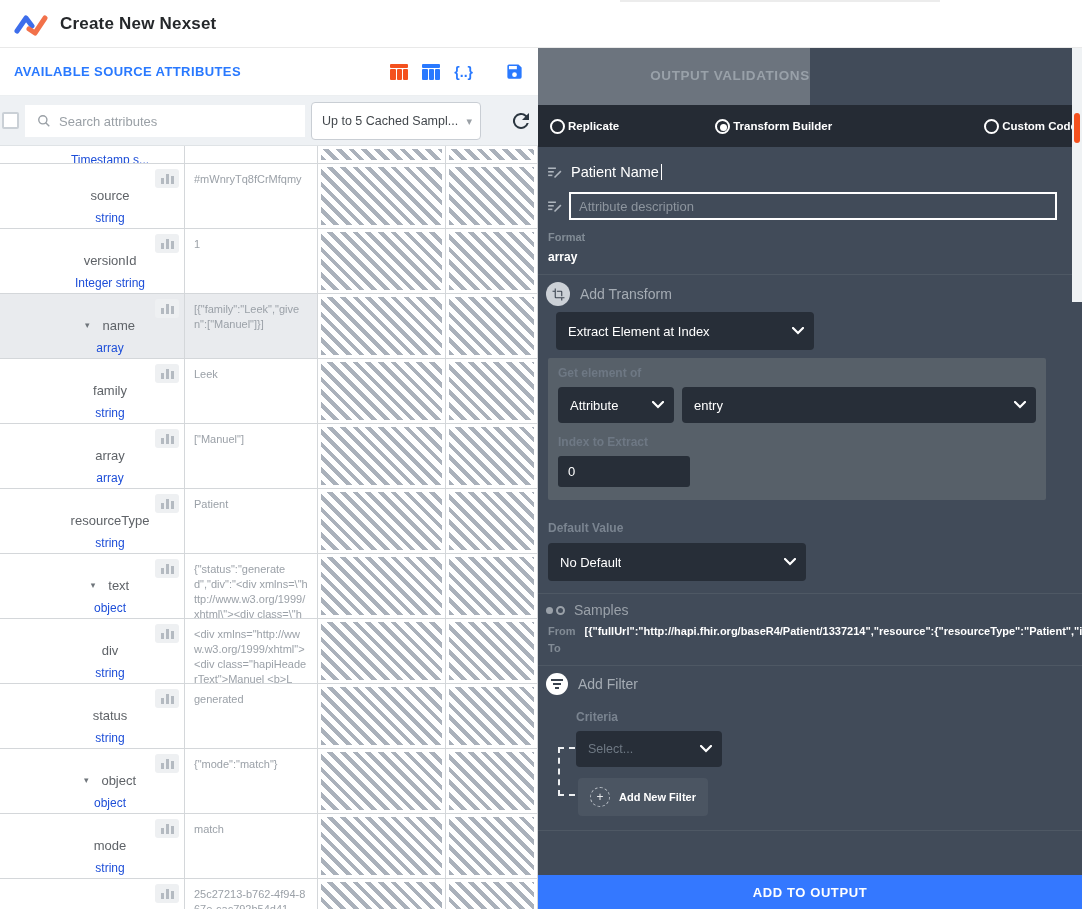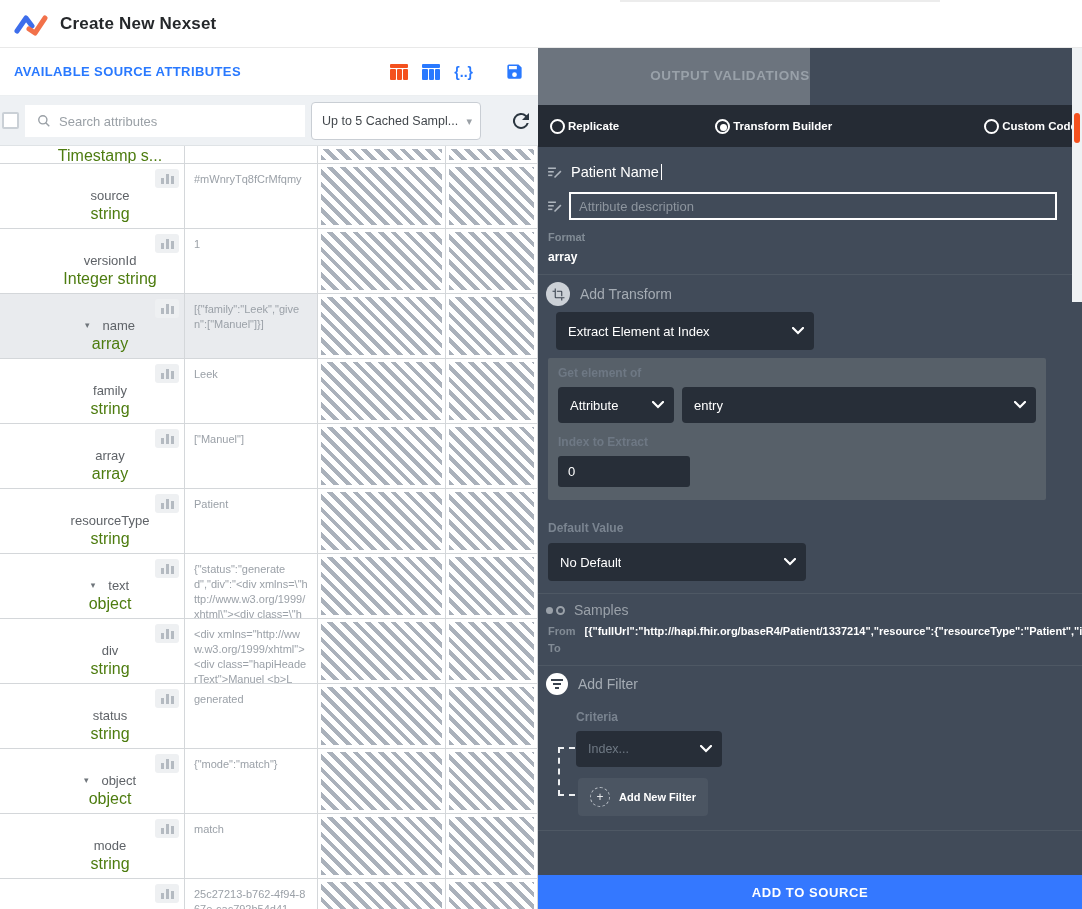--- a/index.html
+++ b/index.html
@@ -56,21 +56,21 @@
   .bar-icon { position:absolute; top:5px; right:5px; width:24px; height:19px; background:#eef0f2;
               border-radius:3px; display:flex; align-items:flex-end; justify-content:center; gap:2px;
               padding-bottom:4px; cursor:pointer; }
   .bar-icon i { display:block; width:3px; background:#b4bac1; }
   .bar-icon i:nth-child(1){height:6px;} .bar-icon i:nth-child(2){height:10px;} .bar-icon i:nth-child(3){height:8px;}
   .nwrap { margin-top:22px; padding-left:36px; text-align:center; }
   .partial .nwrap { margin-top:1px; }
   .nline { white-space:nowrap; }
   .expand-icon { color:#6f757b; font-size:9px; margin-right:13px; vertical-align:2px; cursor:pointer; }
   .nm { color:#5f6368; font-size:13px; }
-  .tp { color:#4d7c0f; font-size:16px; margin-top:1px; }
+  .tp { color:#1d4ed8; font-size:12px; margin-top:7px; }
   .val-cell { padding:8px 9px; font-size:11px; line-height:15px; color:#9ba1a8; word-break:break-all; }
   .hatch-cell { padding:3px 3px; }
   .hatch-cell .hatch { width:100%; height:100%;
       background:repeating-linear-gradient(45deg,#aab1bb 0 4px,#ffffff 4px 9px); }
 
   
   .right-panel { position:absolute; left:538px; top:48px; width:544px; height:861px;
                  background:#414b59; display:flex; flex-direction:column; color:#fff; }
   .tabs { height:57px; display:flex; flex:none; }
   .tab { width:272px; display:flex; align-items:center; justify-content:center; text-align:center;
@@ -604,34 +604,34 @@
               <i></i>
             </span>
         </span>
         <span class="lbl">Add Filter</span>
       </div>
 
       <div class="filter-body">
         <div class="connector"></div>
         <div class="criteria-label">Criteria</div>
         <div class="dd filter-select">
-          <span class="txt">Index...</span>
+          <span class="txt">Select...</span>
           <svg class="chev-svg" width="12" height="8" viewBox="0 0 12 8">
             <polyline points="1,1 6,6 11,1" fill="none" stroke="#fff" stroke-width="2.2" stroke-linecap="round"></polyline>
           </svg>
         </div>
         <div class="add-new-filter">
           <span class="plus-circle">+</span>
           <span class="lbl">Add New Filter</span>
         </div>
       </div>
 
       <div class="rp-divider"></div>
       <div class="rp-spacer"></div>
     </div>
 
-    <button class="submit-btn">ADD TO SOURCE</button>
+    <button class="submit-btn">ADD TO OUTPUT</button>
   </div>
 
   <div class="scroll-strip">
     <div class="scroll-thumb"></div>
   </div>
 </div>
 
 </body></html>

